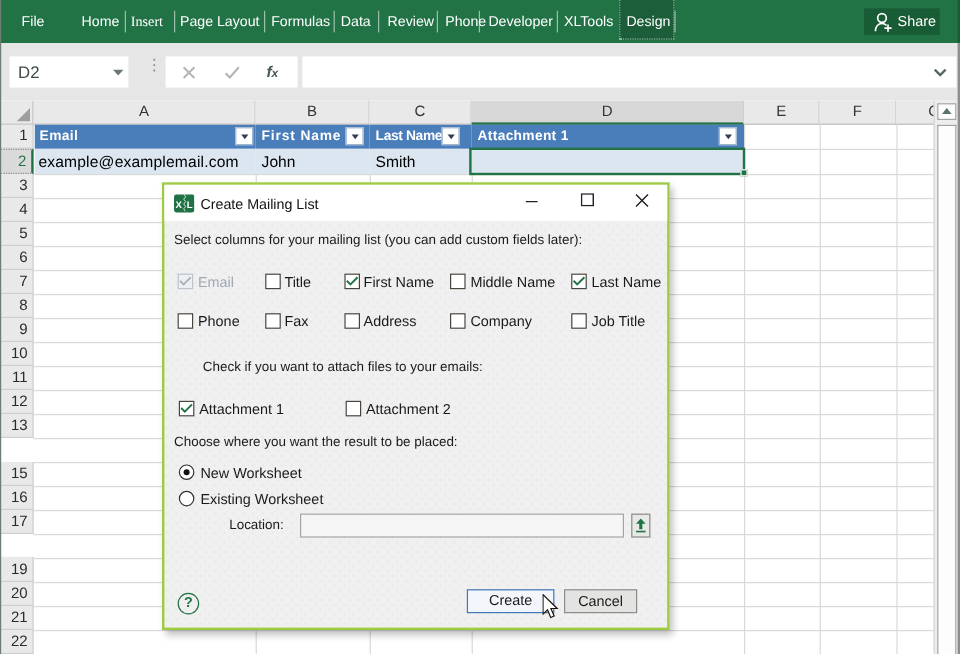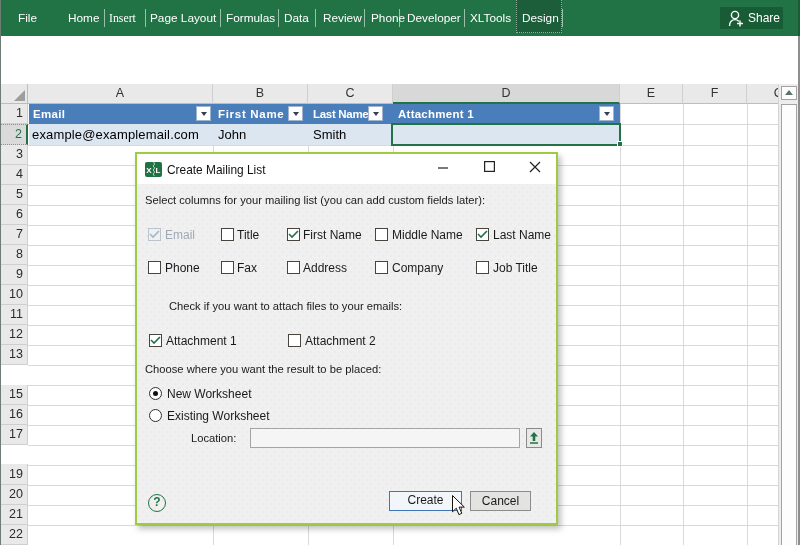--- a/index.html
+++ b/index.html
@@ -75,20 +75,43 @@
     <div id="sharebox">
       <svg width="20" height="18" viewBox="0 0 20 18" style="position:absolute;left:6px;top:2px;">
         <circle cx="9" cy="6" r="3.6" fill="none" stroke="#fff" stroke-width="1.4"></circle>
         <path d="M3.5 17 C3.5 12.8 6 10.6 9 10.6 C10.5 10.6 11.8 11.2 12.8 12.2" fill="none" stroke="#fff" stroke-width="1.4"></path>
         <path d="M14 11.5 v6 M11 14.5 h6" stroke="#fff" stroke-width="1.4"></path>
       </svg>
       <span style="position:absolute;left:28px;top:4px;font-size:12px;">Share</span>
     </div>
   </div>
 
+  <div class="abs" id="strip">
+    <div id="namebox">
+      <span>D2</span>
+      <svg width="9" height="5" viewBox="0 0 9 5" style="position:absolute;left:86px;top:11px;">
+          <path d="M0 0 L9 0 L4.5 5 Z" fill="#6a7a70"></path>
+        </svg>
+    </div>
+    <div style="position:absolute;left:122px;top:15px;width:3px;height:18px;color:#8a8a8a;font-size:13px;line-height:6px;">⋮</div>
+    <div id="fxbox">
+      <svg width="11" height="11" viewBox="0 0 11 11" style="position:absolute;left:14px;top:8px;">
+          <path d="M1 1 L10 10 M10 1 L1 10" stroke="#b4b4b4" stroke-width="1.6"></path>
+        </svg>
+      <svg width="13" height="11" viewBox="0 0 13 11" style="position:absolute;left:49px;top:8px;">
+          <path d="M1 6 L4.5 9.5 L12 1" fill="none" stroke="#b4b4b4" stroke-width="1.8"></path>
+        </svg>
+      <span style="position:absolute;left:84px;top:5px;font-size:13px;font-style:italic;font-weight:bold;color:#44594c;">f<span style="font-size:10px;">x</span></span>
+    </div>
+    <div id="fbar">
+      <svg width="11" height="7" viewBox="0 0 11 7" style="position:absolute;right:8px;top:10px;">
+          <path d="M1 1 L5.5 5.5 L10 1" fill="none" stroke="#56695d" stroke-width="2"></path>
+        </svg>
+    </div>
+  </div>
 
   <div class="abs" style="left:0;top:84px;width:800px;height:461px;background:#fff;"></div>
 
   <div class="abs" style="left:0;top:84px;width:28px;height:20px;background:#e9e9e9;border-right:1px solid #bdbdbd;border-bottom:1px solid #bdbdbd;">
     <div style="position:absolute;right:2px;bottom:2px;width:0;height:0;border-left:11px solid transparent;border-bottom:11px solid #9e9e9e;"></div>
   </div>
 
   <div class="colhead" style="left:28px;width:185px;">A</div>
   <div class="colhead" style="left:213px;width:95px;">B</div>
   <div class="colhead" style="left:308px;width:85px;">C</div>

